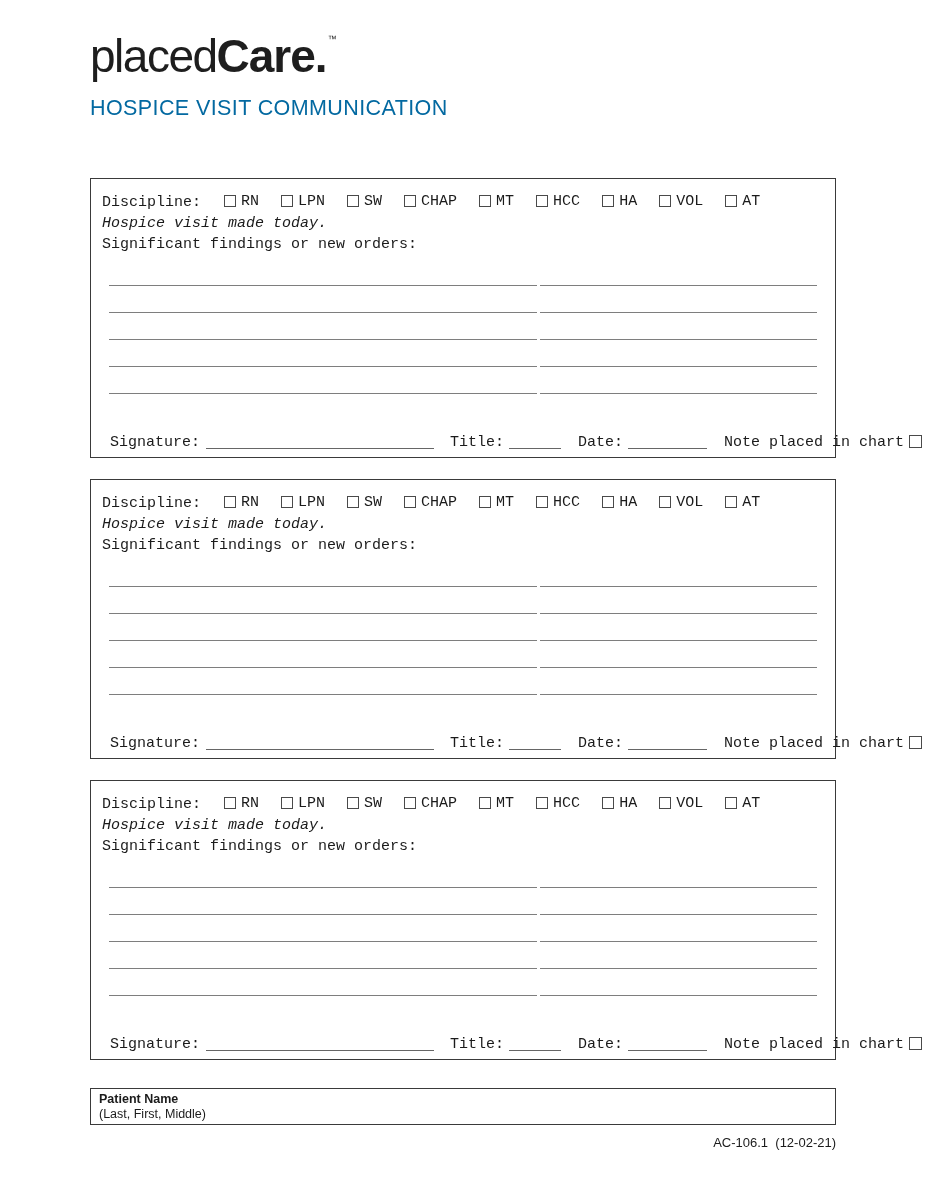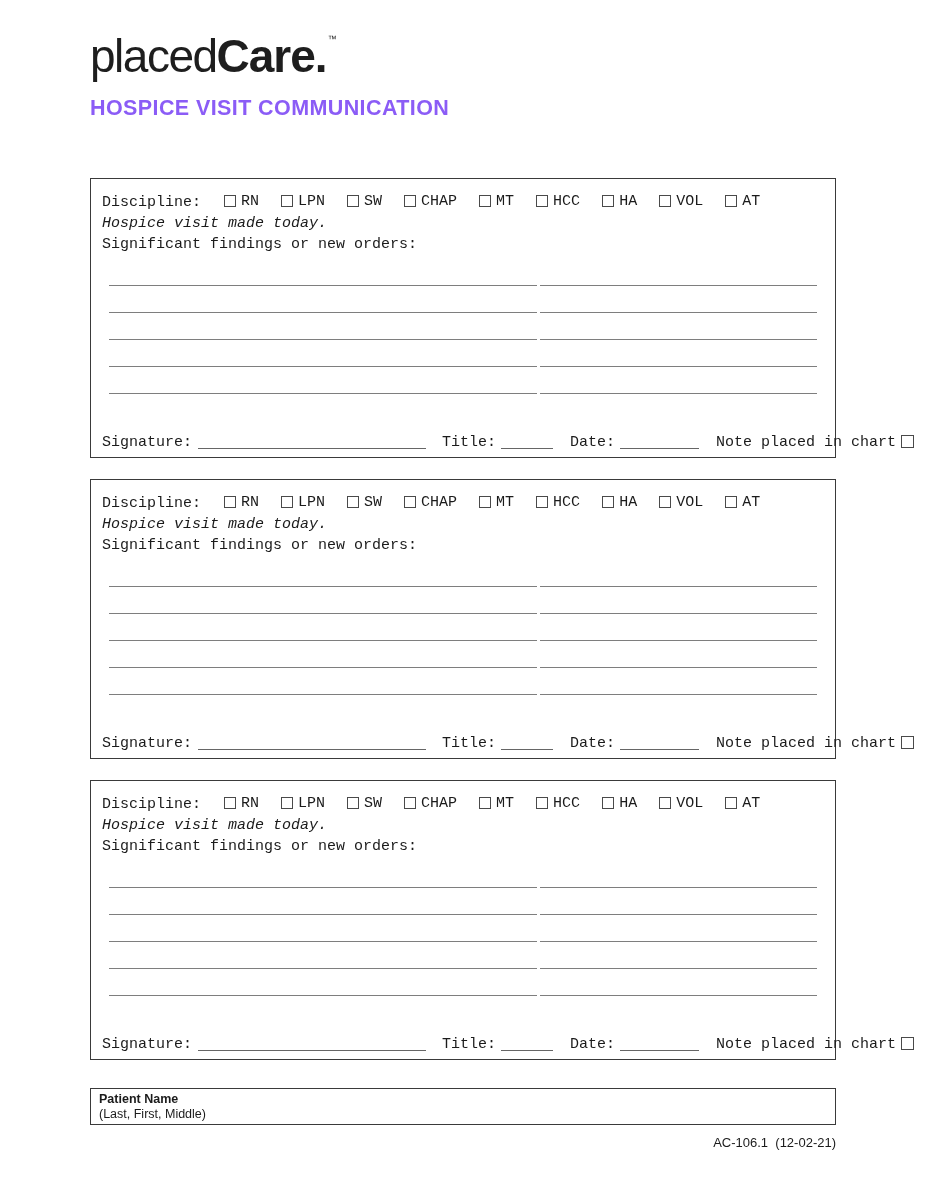--- a/index.html
+++ b/index.html
@@ -31,23 +31,23 @@
   .logo .tm {
     font-size: 9px;
     font-weight: 400;
     vertical-align: 30px;
     letter-spacing: 0;
     margin-left: 1px;
   }
   .page-title {
     margin: 17px 16px 0 90px;
     font-size: 21.5px;
-    font-weight: 700;
+    font-weight: 400;
     letter-spacing: 0.4px;
-    color: #8b5cf6;
+    color: #0369a1;
   }
 
   
   .sections { margin-top: 57px; }
   .section {
     width: 746px;
     height: 280px;
     margin: 0 0 21px 90px;
     border: 1.5px solid #3a3a3a;
     background: #fff;
@@ -81,20 +81,21 @@
   .wline { height: 27px; display: flex; }
   .wline .seg { border-bottom: 1.5px solid #7e7e7e; height: 100%; }
   .wline .seg-l { width: 60.5%; margin-right: 3px; }
   .wline .seg-r { flex: 1; }
 
   .sig-row {
     margin-top: 38px;
     height: 20px;
     white-space: nowrap;
     font-size: 15px;
+    margin-left: 8px;
   }
   .sig-row .u {
     display: inline-block;
     height: 14px;
     border-bottom: 1.5px solid #666666;
     vertical-align: -3px;
   }
   .u-sig   { width: 228px; margin-left: 6px; margin-right: 16px; }
   .u-title { width: 52px;  margin-left: 5px; margin-right: 17px; }
   .u-date  { width: 79px;  margin-left: 5px; margin-right: 17px; }

